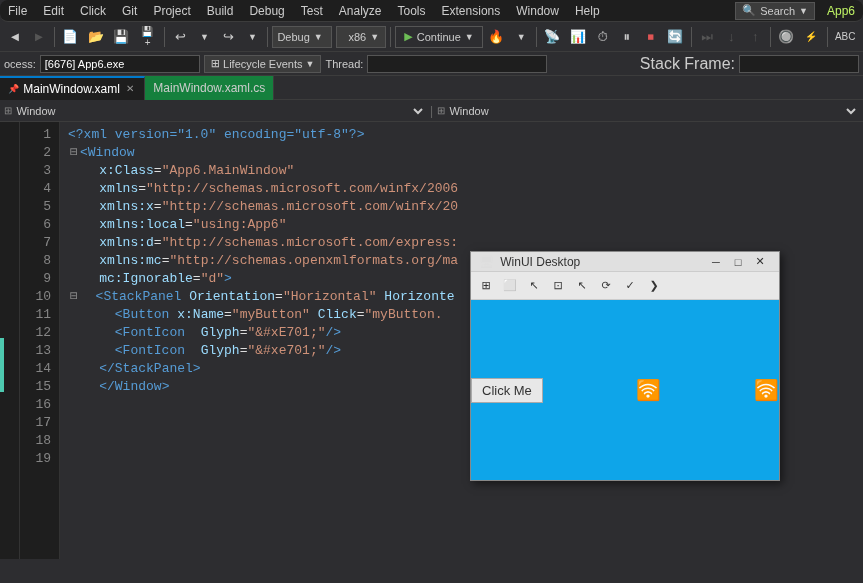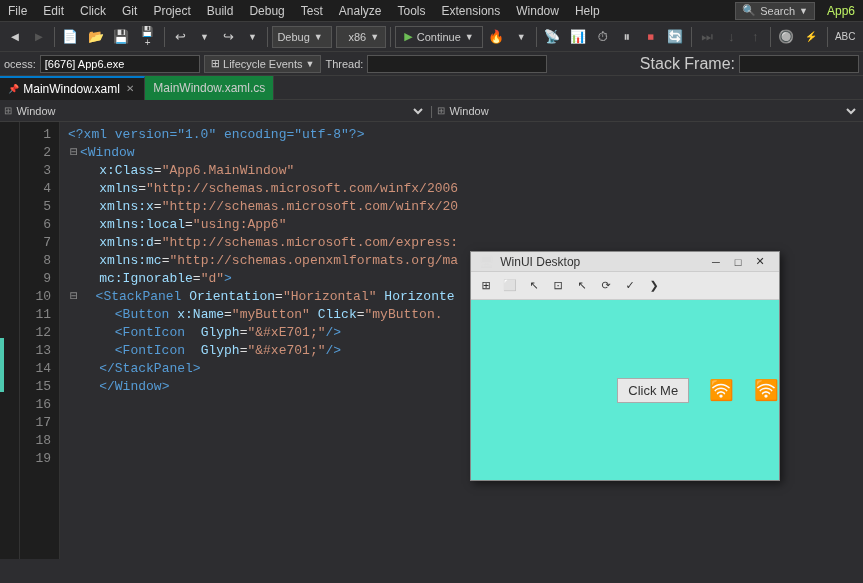--- a/index.html
+++ b/index.html
@@ -5,20 +5,21 @@
     * { margin: 0; padding: 0; box-sizing: border-box; }
     body { font-family: 'Segoe UI', Tahoma, Geneva, Verdana, sans-serif; font-size: 12px; background: #2d2d30; color: #ddd; overflow: hidden; }
 
     
     .menu-bar {
       background: #1e1e1e;
       display: flex;
       align-items: center;
       height: 22px;
       border-bottom: 1px solid #3c3c3c;
+      border-radius: 8px;
     }
     .menu-item {
       padding: 2px 8px;
       color: #ccc;
       cursor: pointer;
       font-size: 12px;
       white-space: nowrap;
     }
     .menu-search {
       margin-left: auto;
@@ -279,22 +280,22 @@
       cursor: pointer;
       font-size: 11px;
       color: #333;
       border: 1px solid transparent;
       background: transparent;
     }
     .winui-content {
       flex: 1;
       display: flex;
       align-items: center;
-      justify-content: flex-end;
-      background: #5eead4;
+      justify-content: space-between;
+      background: #0ea5e9;
       gap: 20px;
     }
     .click-me-btn {
       background: #e8e8e8;
       border: 1px solid #aaa;
       padding: 4px 10px;
       font-size: 13px;
       cursor: pointer;
       color: #333;
     }

